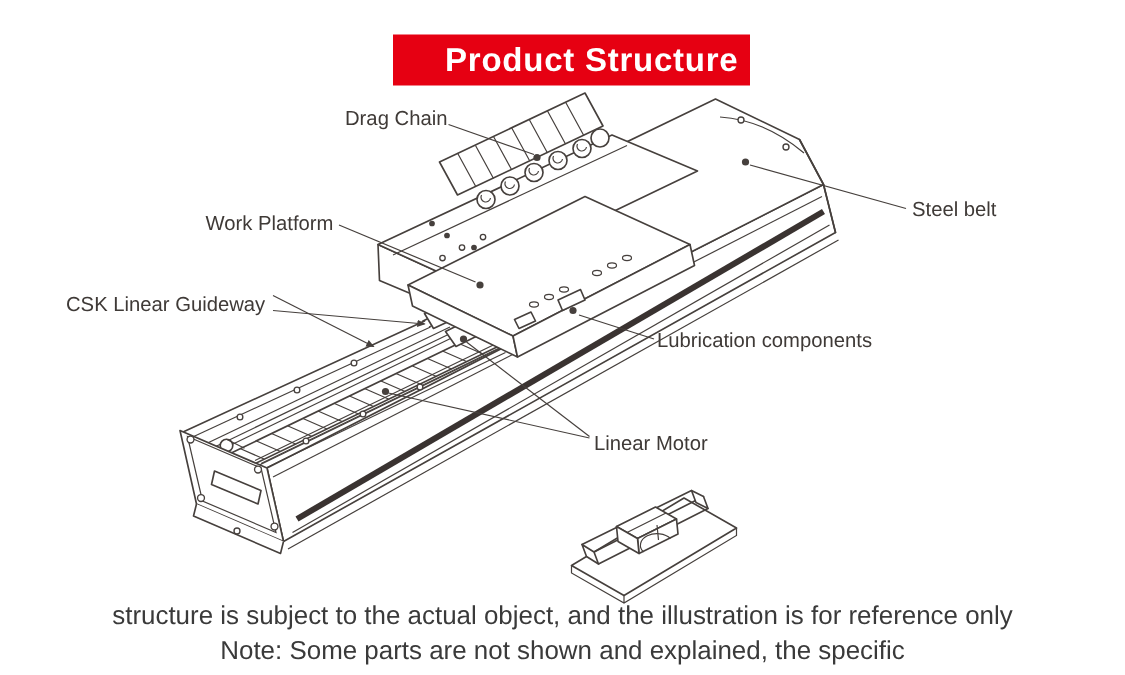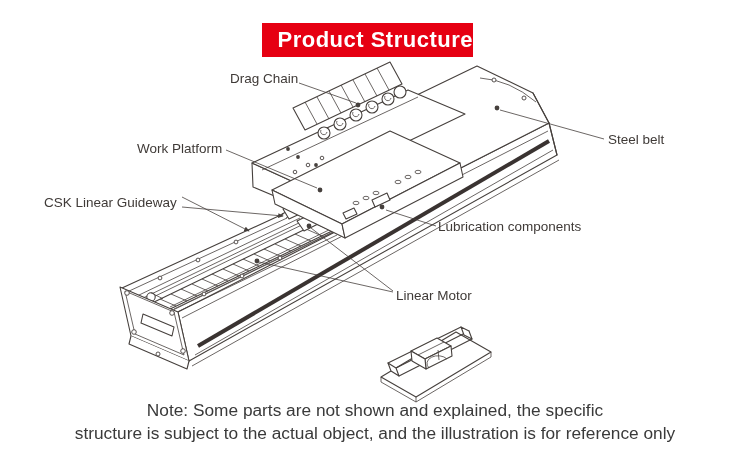--- a/index.html
+++ b/index.html
@@ -3,21 +3,21 @@
 <meta charset="utf-8">
 <style>
   html,body{margin:0;padding:0;background:#ffffff;}
   #stage{
     position:relative;width:750px;height:450px;background:#ffffff;overflow:hidden;
     font-family:"Liberation Sans", sans-serif;
   }
   #title-banner{
     position:absolute;left:262px;top:23px;width:211px;height:34px;
     background:#e60012;color:#ffffff;font-weight:bold;font-size:22px;
-    text-align:right;line-height:34px;letter-spacing:0.5px;
+    text-align:center;line-height:34px;letter-spacing:0.5px;padding-left:27px;
   }
   #drawing{position:absolute;left:0;top:0;}
   #note{
     position:absolute;left:0;right:0;top:399px;text-align:center;
     color:#3a3a3a;font-size:17.3px;line-height:23px;
   }
   svg text{
     font-family:"Liberation Sans", sans-serif;
     font-size:13.5px;fill:#3f3a37;
   }
@@ -201,17 +201,17 @@
       <text x="230" y="83">Drag Chain</text>
       <text x="137" y="153">Work Platform</text>
       <text x="44" y="207">CSK Linear Guideway</text>
       <text x="608" y="144">Steel belt</text>
       <text x="438" y="231">Lubrication components</text>
       <text x="396" y="300">Linear Motor</text>
     </g>
   </svg>
 
   <div id="note">
+    <div>structure is subject to the actual object, and the illustration is for reference only</div>
     <div>Note: Some parts are not shown and explained, the specific</div>
-    <div>structure is subject to the actual object, and the illustration is for reference only</div>
   </div>
 
 </div>
 
 </body></html>

